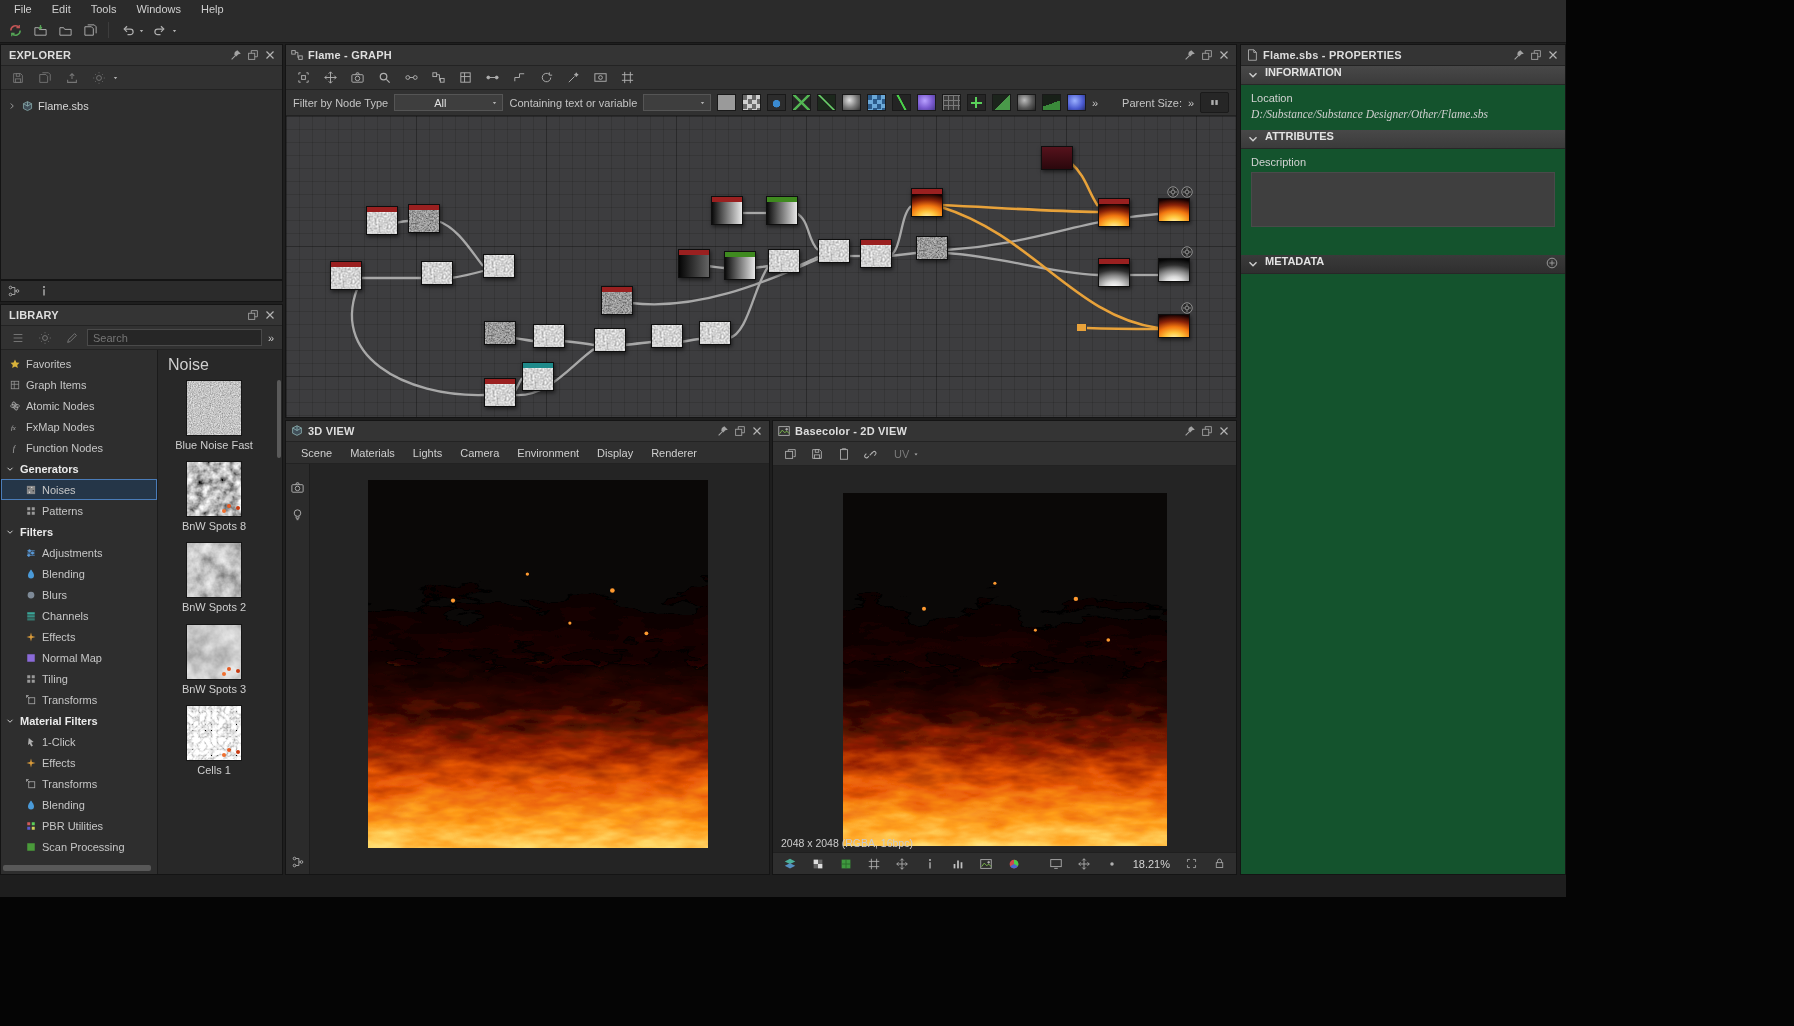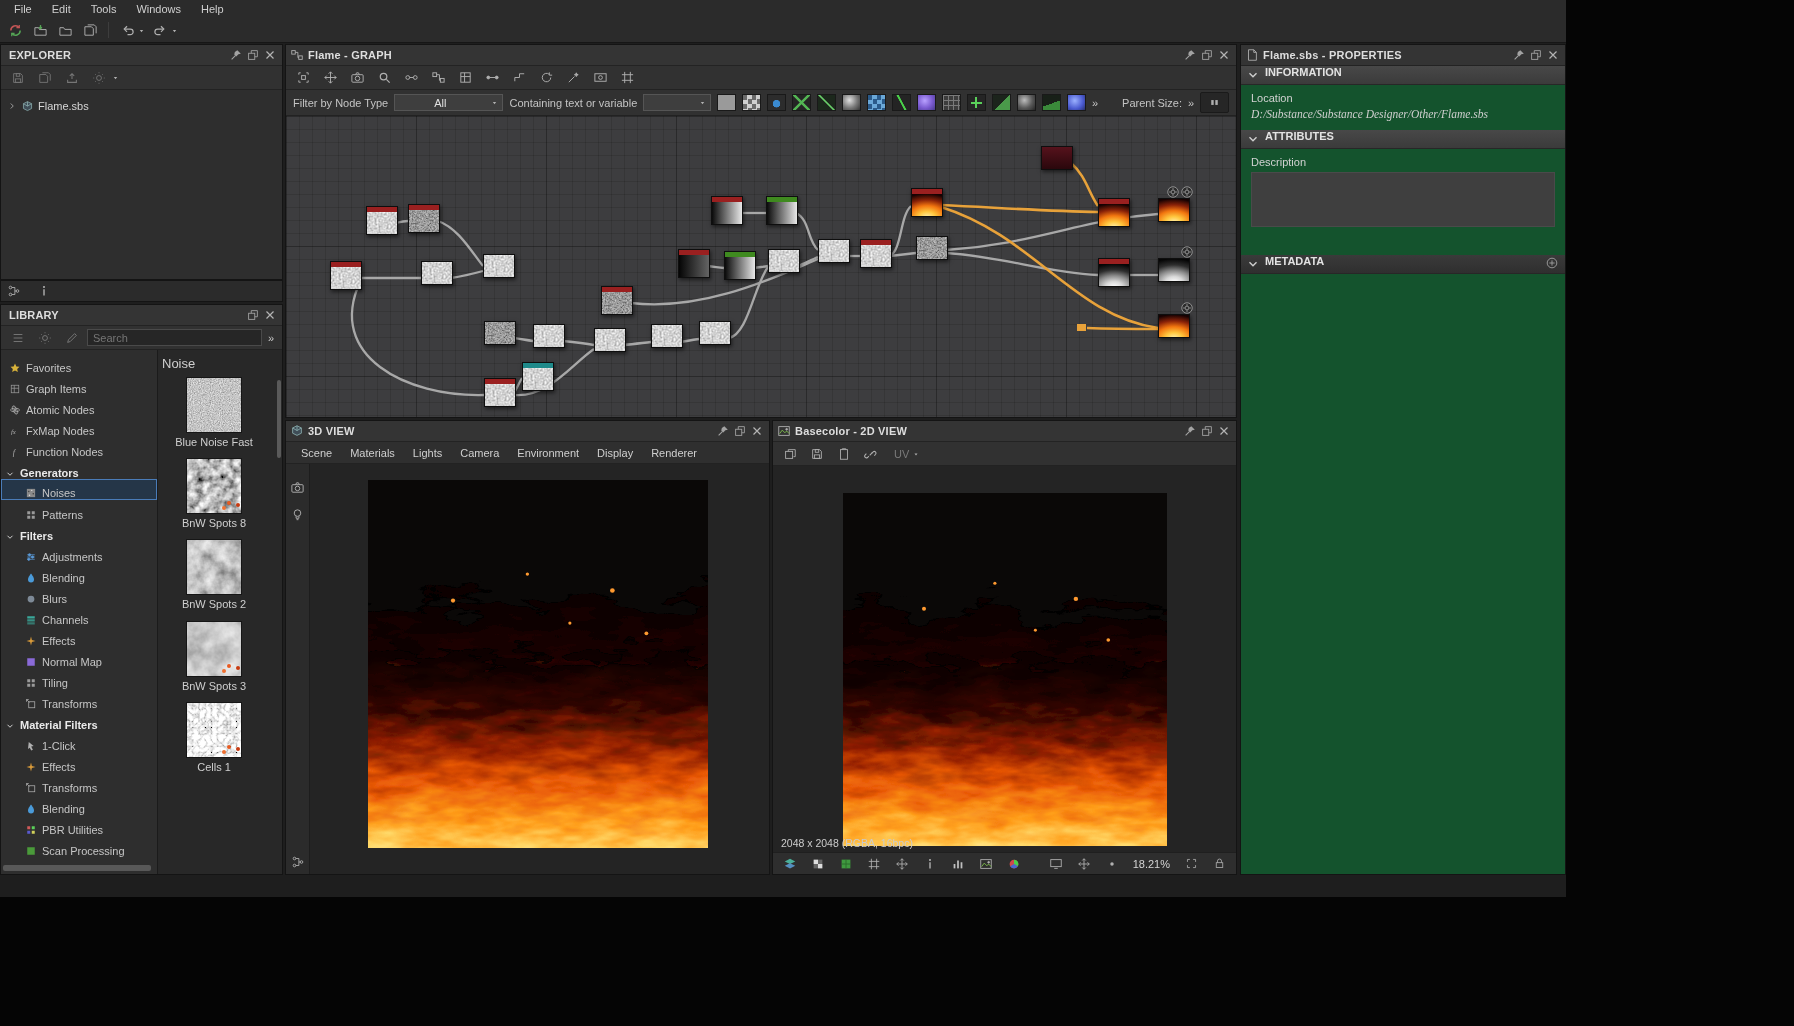--- a/index.html
+++ b/index.html
@@ -20,28 +20,28 @@
 .spacer{flex:1}
 .hbtn{width:17px;height:15px;display:flex;align-items:center;justify-content:center;opacity:.9}
 .icon{display:inline-flex;align-items:center;justify-content:center}
 .sub-toolbar{height:24px;min-height:24px;background:#313131;border-bottom:1px solid #222;display:flex;align-items:center;padding:0 5px;gap:3px}
 
 .tree-row{display:flex;align-items:center;height:20px;padding-left:6px;gap:4px;margin-top:6px;color:#d6d6d6}
 .midbar{position:absolute;left:0;top:280px;width:283px;height:22px;background:#2b2b2b;border:1px solid #141414;display:flex;align-items:center;padding-left:6px;gap:16px}
 
 .lib-body{flex:1;display:flex;min-height:0}
 .cat-list{width:157px;background:#2e2e2e;border-right:1px solid #1b1b1b;padding-top:3px;position:relative;overflow:hidden}
-.cat-row{height:21px;display:flex;align-items:flex-end;gap:5px;padding-left:8px;color:#c6c6c6}
+.cat-row{height:21px;display:flex;align-items:center;gap:5px;padding-left:8px;color:#c6c6c6}
 .cat-row.group{font-weight:bold;color:#eaeaea;padding-left:4px}
 .cat-row.sub{padding-left:24px}
 .cat-row.selected{background:#253648;border:1px solid #4a7cb8;padding-left:23px}
 .cat-chev{width:10px;display:inline-flex}
 .search-box{flex:1;height:17px;background:#262626;border:1px solid #4a4a4a;color:#bbb;font-size:11px;padding:0 5px;font-family:"Liberation Sans",sans-serif}
 .thumbs{flex:1;background:#282828;position:relative;padding:4px 4px;overflow:hidden}
-.results-header{font-size:13px;color:#cfcfcf;margin:2px 0 6px 0}
+.results-header{font-size:16px;color:#cfcfcf;margin:2px 0 6px 6px}
 .thumb-cell{width:104px;display:flex;flex-direction:column;align-items:center;margin-bottom:9px}
 .thumb-img{width:56px;height:56px;border:1px solid #161616;position:relative;background:#666}
 .thumb-label{width:92px;text-align:center;color:#cfcfcf;margin-top:3px;line-height:1.2;font-size:11px}
 .accent-dots{position:absolute;right:10px;bottom:8px;width:4px;height:4px;border-radius:50%;background:#e85a20;box-shadow:9px 2px 0 #c83a10,-5px 5px 0 #f07030}
 .vscroll{position:absolute;right:1px;top:30px;width:4px;height:78px;background:#5a5a5a;border-radius:2px}
 .hscroll{position:absolute;left:2px;bottom:3px;width:148px;height:6px;background:#585858;border-radius:2px}
 
 .graph-tb2{height:26px;min-height:26px;background:#313131;border-bottom:1px solid #222;display:flex;align-items:center;padding:0 7px;gap:6px}
 .tb-label{color:#c4c4c4;white-space:nowrap}
 .gselect{height:17px;background:#3e3e3e;border:1px solid #555;display:flex;align-items:center;padding:0 3px 0 6px;gap:6px;color:#e0e0e0;justify-content:space-between}

